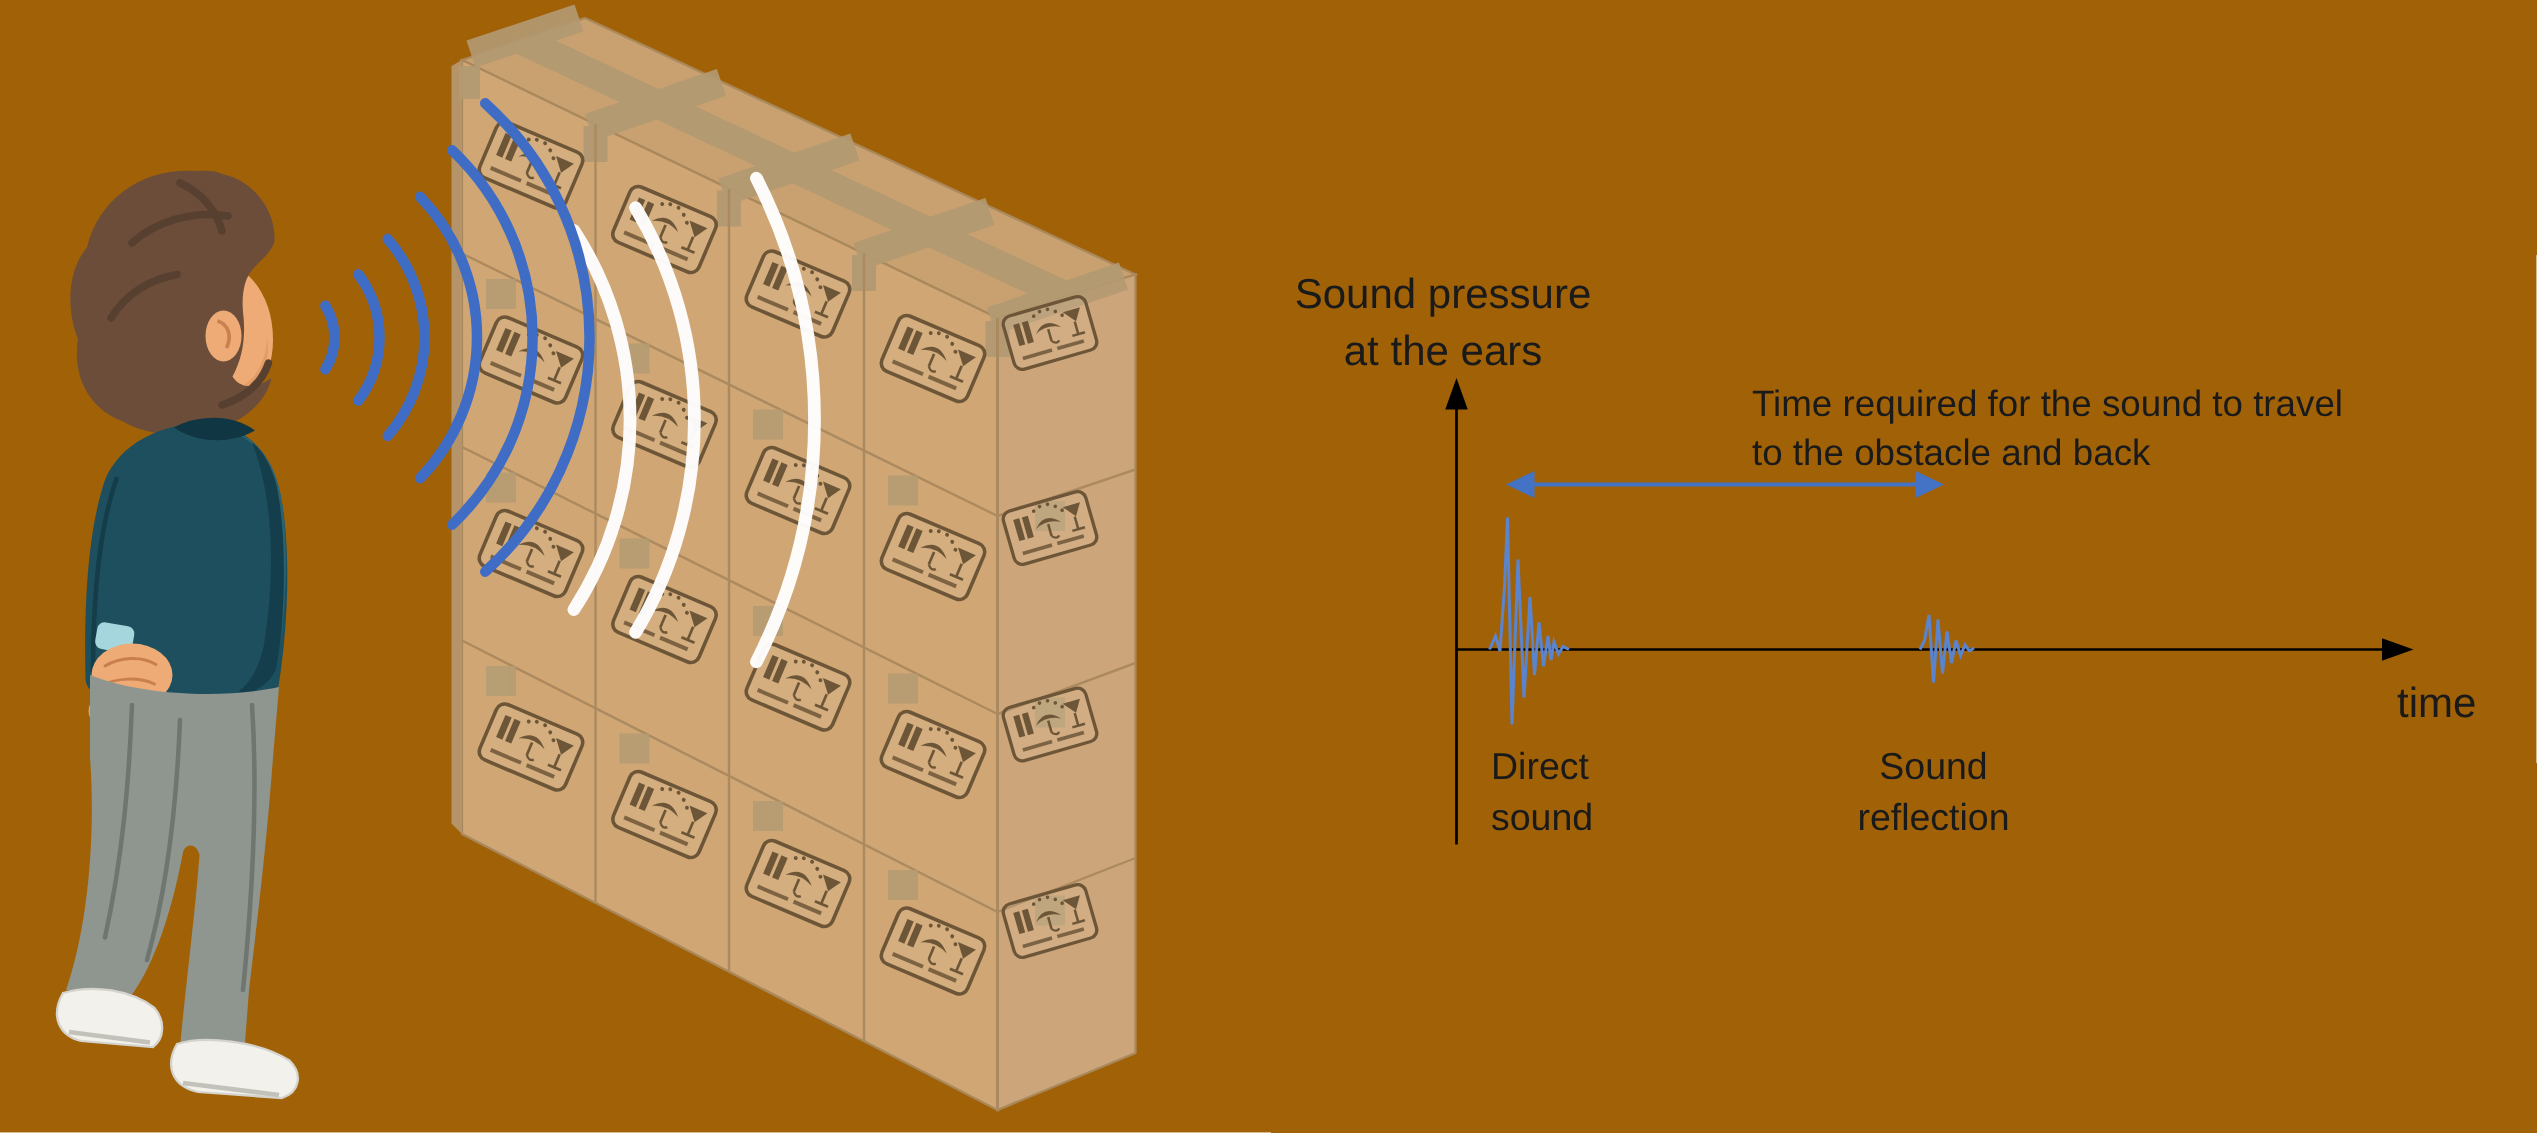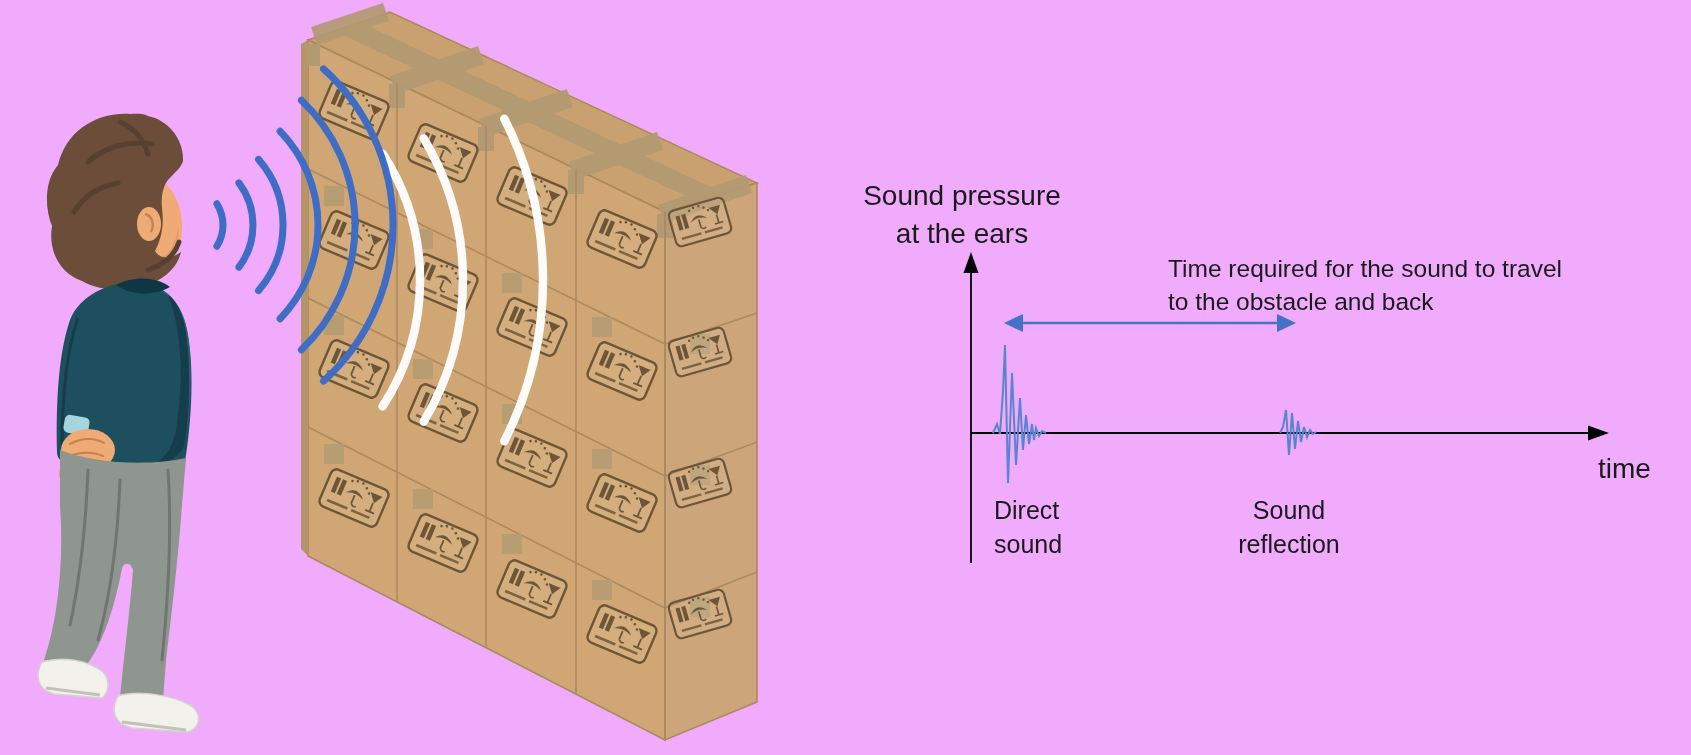--- a/index.html
+++ b/index.html
@@ -1,17 +1,17 @@
 <!DOCTYPE html>
 <html><head>
 <meta charset="utf-8">
 <style>
   html,body{margin:0;padding:0;background:#ffffff;}
   .stage{
-    position:relative;width:1691px;height:755px;background:#f0abfc;overflow:hidden;
+    position:relative;width:1691px;height:755px;background:#a16207;overflow:hidden;
     font-family:"Liberation Sans",sans-serif;
   }
   .stage svg{position:absolute;left:0;top:0;display:block;}
   text{fill:#1a1a1a;}
   .lbl-big{font-size:28px;}
   .lbl-med{font-size:24.5px;}
   .lbl-small{font-size:25px;}
 </style>
 </head>
 <body>

